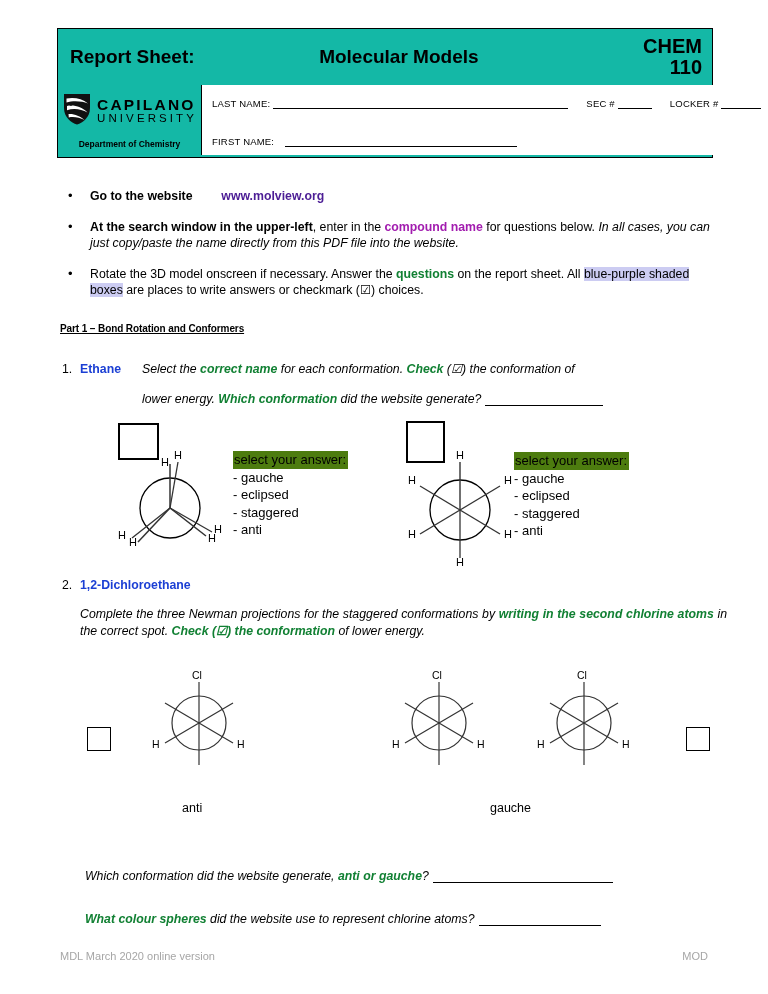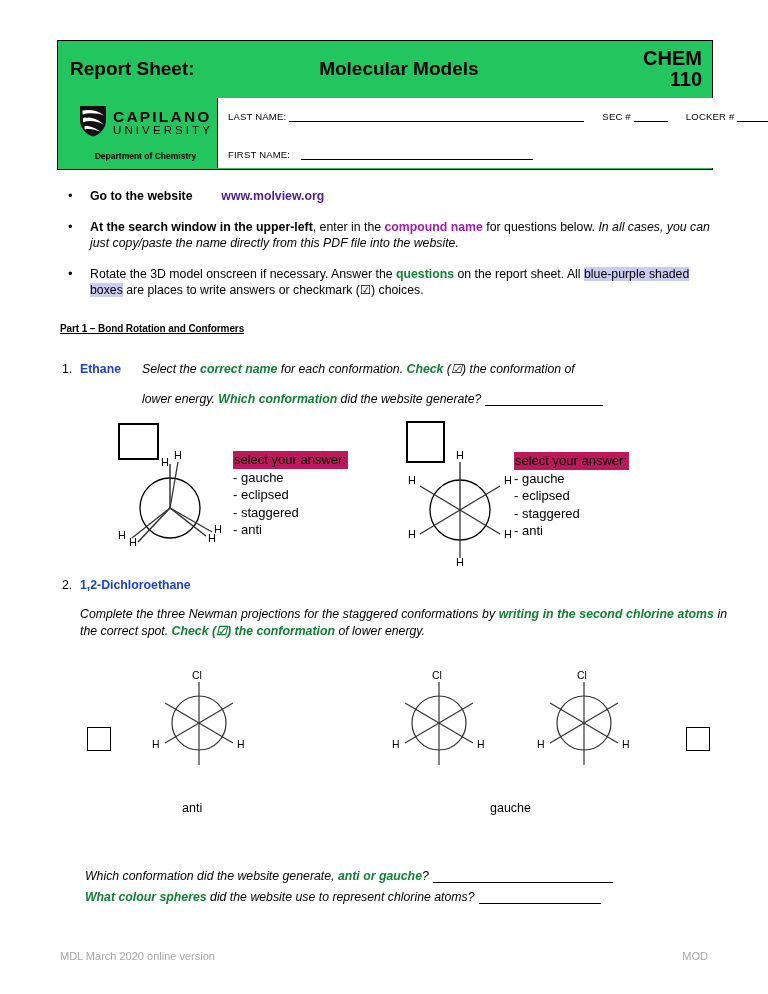--- a/index.html
+++ b/index.html
@@ -13,24 +13,24 @@
     position: relative;
     font-family: "Liberation Sans", sans-serif;
     color: #000000;
     overflow: hidden;
   }
 
   
   .header-wrap {
     position: absolute;
     left: 57px;
-    top: 40px;
+    top: 28px;
     width: 656px;
     border: 1px solid #000;
-    background: #22c55e;
+    background: #14b8a6;
     box-sizing: border-box;
   }
   .header-top {
     display: flex;
     align-items: center;
     height: 56px;
     padding: 0 6px;
   }
   .report-sheet-label {
     font-size: 19px;
@@ -48,22 +48,21 @@
   .course-code {
     font-size: 20px;
     font-weight: bold;
     line-height: 1.05;
     text-align: right;
     white-space: nowrap;
     padding-right: 4px;
   }
   .header-bottom {
     display: flex;
-    align-items: center;
-    padding-left: 16px;
+    align-items: flex-start;
   }
   .logo-cell {
     width: 167px;
     min-height: 72px;
     box-sizing: border-box;
     padding: 2px 4px 4px 4px;
     display: flex;
     flex-direction: column;
     justify-content: center;
     align-items: center;
@@ -203,21 +202,21 @@
   .newman-area { position: absolute; }
 
   .checkbox-sq {
     position: absolute;
     border: 2px solid #000;
     background: #ffffff;
   }
   .checkbox-sq.thin { border-width: 1.6px; }
 
   .choice-block { position: absolute; font-size: 13px; line-height: 17.5px; }
-  .choice-title { background: #be185d; display: inline-block; padding: 0 2px 0 1px; }
+  .choice-title { background: #4d7c0f; display: inline-block; padding: 0 2px 0 1px; }
   .choice-item { white-space: nowrap; }
 
   .struct-label {
     position: absolute;
     font-size: 12.5px;
   }
 
   
   .q2 {
     position: absolute;
@@ -239,21 +238,21 @@
 
   
   .bottom-q {
     position: absolute;
     left: 85px;
     font-size: 12.3px;
     font-style: italic;
     white-space: nowrap;
   }
   .bq1 { top: 869px; }
-  .bq2 { top: 890px; }
+  .bq2 { top: 912px; }
 
   
   .footer {
     position: absolute;
     left: 60px;
     right: 60px;
     top: 950px;
     display: flex;
     justify-content: space-between;
     font-size: 11px;

